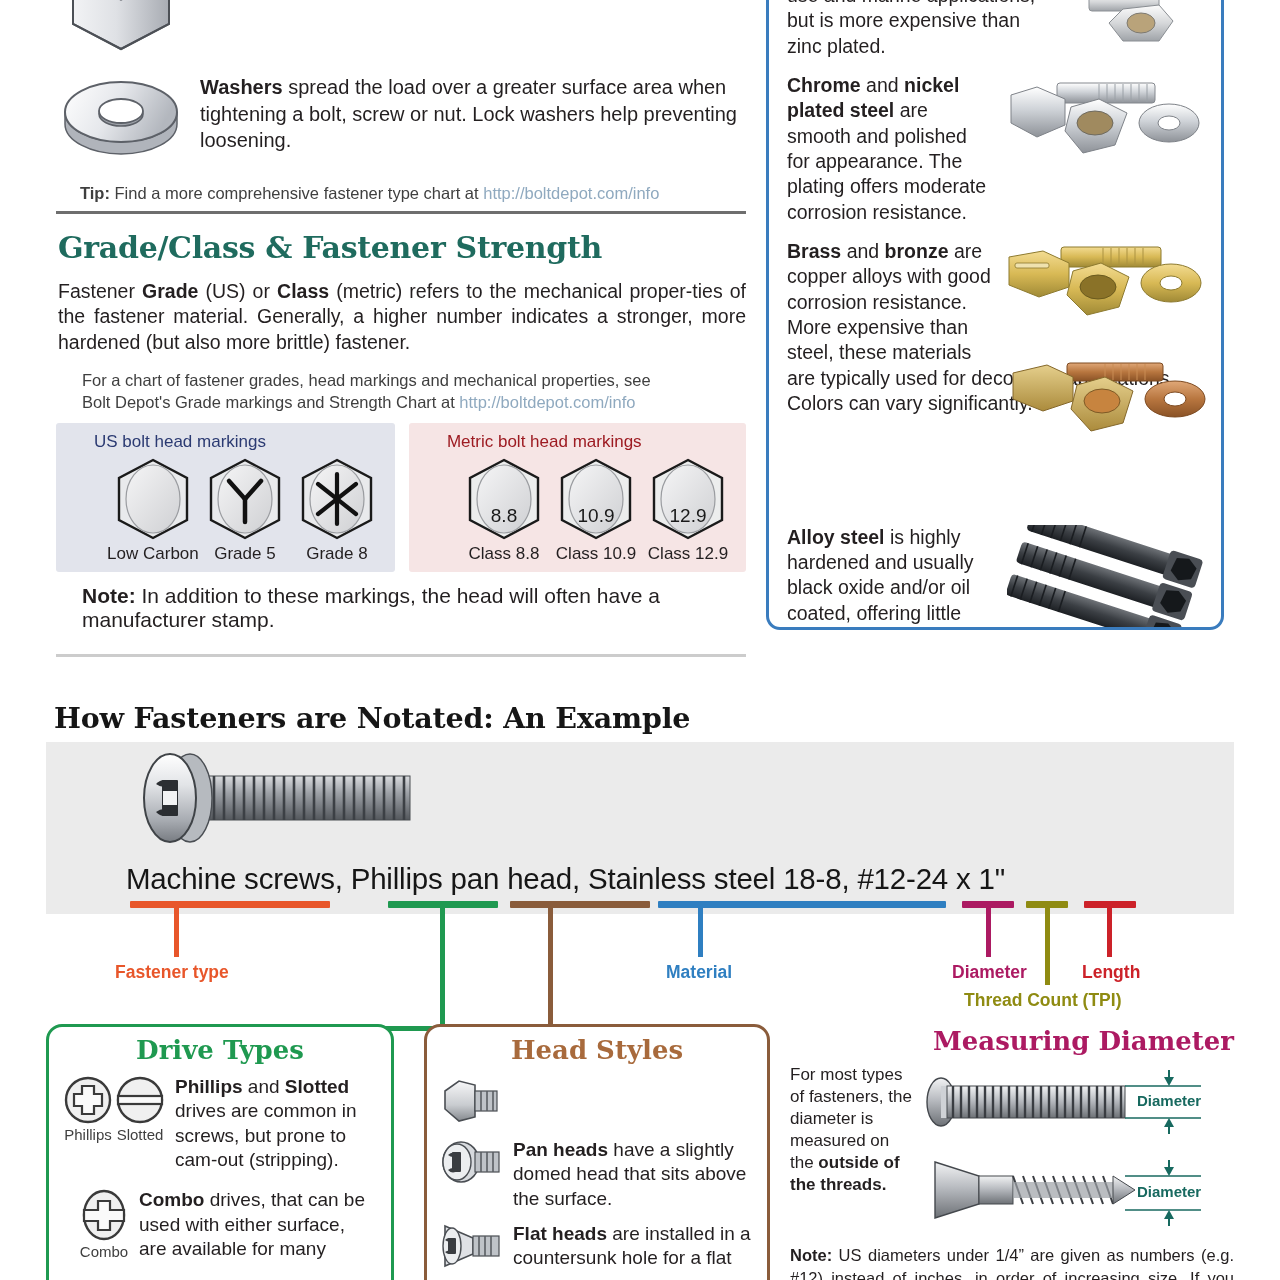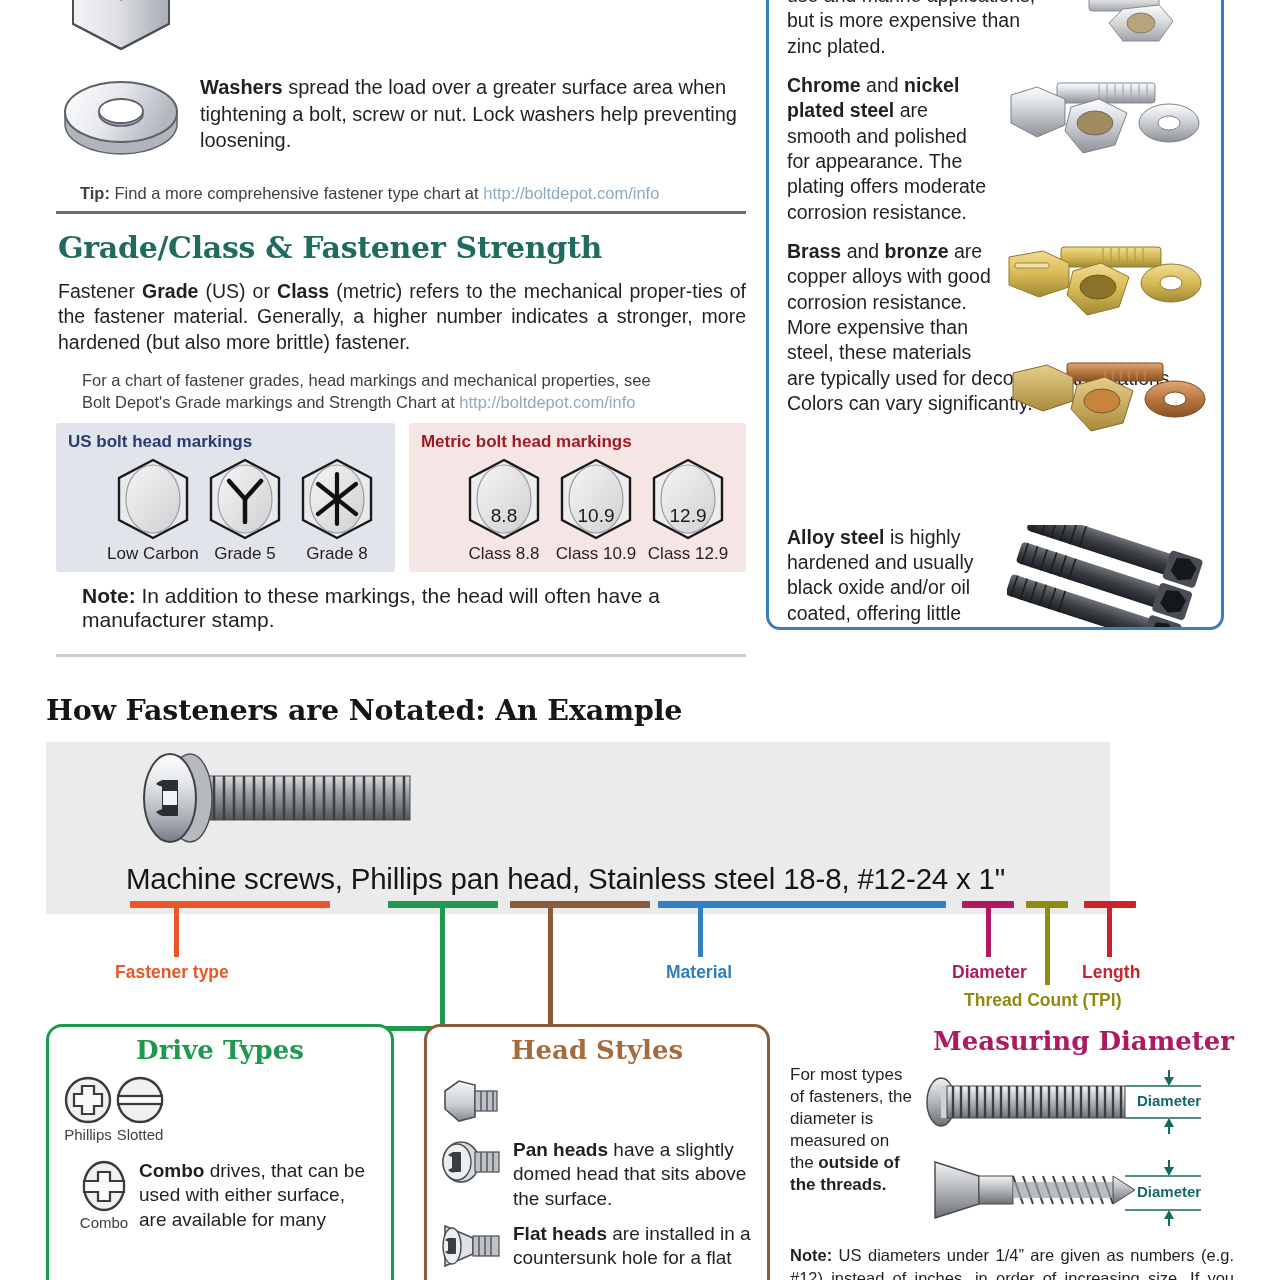--- a/index.html
+++ b/index.html
@@ -33,21 +33,21 @@
     color:#1f6b5e;font-size:30px;margin:16px 0 14px 2px;letter-spacing:-0.3px;
   }
   .para{font-size:19.5px;line-height:1.30;text-align:justify;margin:0 0 14px 2px;}
   .subpara{font-size:16.5px;line-height:1.34;color:#3f3f3f;margin:0 0 10px 26px;}
 
   
   .panels{display:flex;gap:14px;margin-top:6px;}
   .panel{border-radius:3px;padding:9px 12px 8px 12px;}
   .panel.us{background:#e2e4ec;width:332px;}
   .panel.metric{background:#f6e5e5;width:330px;}
-  .panel-title{font-size:17px;font-weight:bold;margin-bottom:4px;}
+  .panel-title{font-size:17px;font-weight:normal;margin-bottom:4px;margin-left:26px;}
   .panel.us .panel-title{color:#2b3a72;}
   .panel.metric .panel-title{color:#9d1b22;}
   .hexrow{display:flex;justify-content:flex-end;align-items:flex-end;}
   .hexcell{text-align:center;}
   .hexlabel{font-size:17px;color:#231f20;margin-top:2px;}
 
   .note{font-size:21px;color:#231f20;margin-top:12px;padding-left:26px;}
   .rule-light{height:3px;background:#cccccc;margin-top:22px;}
 
   
@@ -58,24 +58,24 @@
     overflow:hidden;
   }
   .mat-block{position:relative;margin-bottom:14px;}
   .mat-txt{font-size:19.5px;line-height:1.30;color:#231f20;}
   .mat-img{float:right;margin:0 0 4px 10px;}
 
   
   h2.notated{
     position:absolute;left:46px;top:693px;
     font-family:"DejaVu Serif", serif;font-weight:bold;
-    font-size:28.5px;color:#161616;margin:0;letter-spacing:-0.2px;
+    font-size:28.5px;color:#161616;margin:8px;letter-spacing:-0.2px;
   }
   .exbox{
-    position:absolute;left:46px;top:742px;width:1064px;height:172px;
+    position:absolute;left:46px;top:742px;width:1188px;height:172px;
     background:#ebebeb;
   }
   .exscrew{position:absolute;left:66px;top:8px;}
   .exline{
     position:absolute;left:80px;top:120px;
     font-size:29.5px;color:#161616;white-space:nowrap;
     letter-spacing:-0.2px;
   }
 
   
@@ -518,20 +518,23 @@
           <div class="bicolabel">Phillips</div>
         </div>
         <div class="bico">
           <svg width="50" height="50" viewBox="0 0 50 50">
             <circle cx="25" cy="25" r="22" fill="#f0f0f0" stroke="#3a3a3a" stroke-width="2.4"></circle>
             <rect x="3" y="21" width="44" height="8" fill="#fafafa" stroke="#3a3a3a" stroke-width="2.2"></rect>
           </svg>
           <div class="bicolabel">Slotted</div>
         </div>
       </div>
+      <div class="btxt">
+        <b>Phillips</b><span> and </span><b>Slotted</b><span> drives are common in screws, but prone to cam-out (stripping).</span>
+      </div>
     </div>
 
     <div class="brow" style="margin-top:16px;">
       <div class="bico" style="margin-left:16px;">
         <svg width="50" height="54" viewBox="0 0 50 54">
           <ellipse cx="25" cy="27" rx="20" ry="24" fill="#f0f0f0" stroke="#3a3a3a" stroke-width="2.4"></ellipse>
           <path d="M19 13 h12 v9 h14 v11 h-14 v9 h-12 v-9 h-14 v-11 h14 z" fill="#fafafa" stroke="#3a3a3a" stroke-width="2.2"></path>
         </svg>
         <div class="bicolabel">Combo</div>
       </div>

